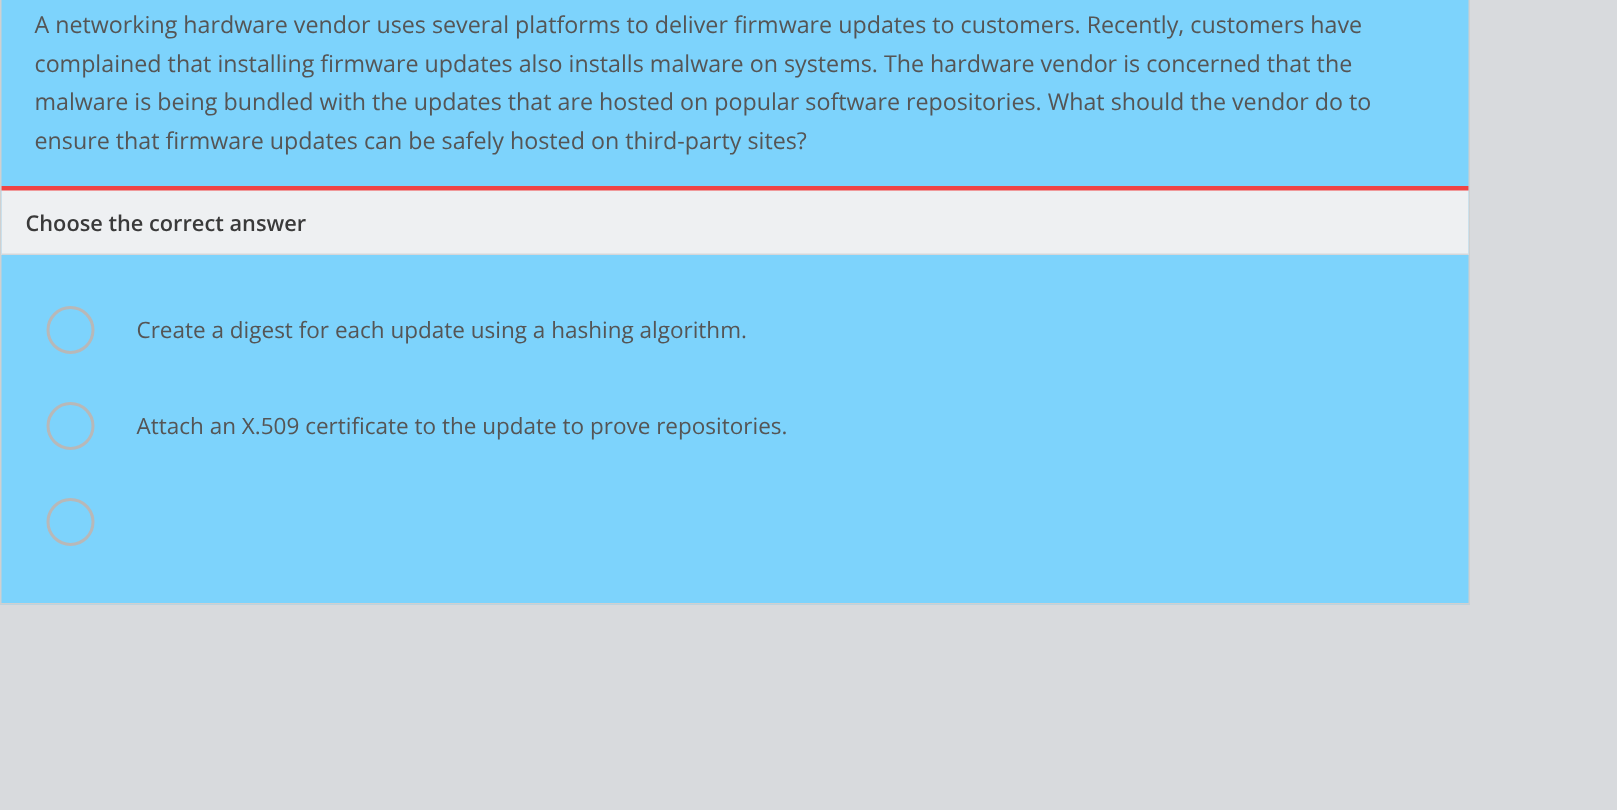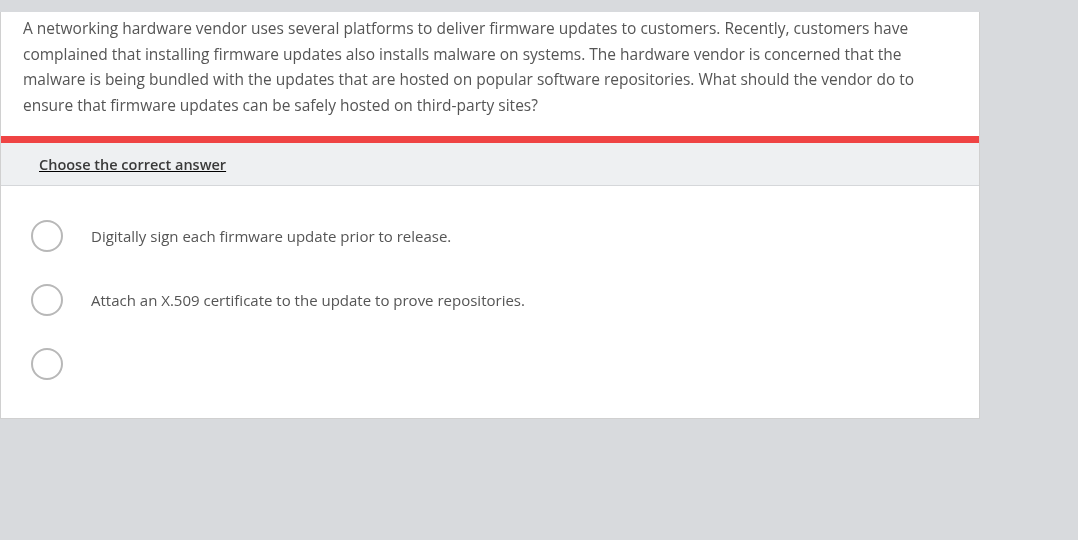--- a/index.html
+++ b/index.html
@@ -8,41 +8,39 @@
       box-sizing: border-box;
     }
     body {
       font-family: 'Segoe UI', 'Open Sans', Arial, sans-serif;
       background-color: #d8dadd;
       width: 1078px;
       height: 540px;
       overflow: hidden;
     }
     .quiz-container {
-      background-color: #ffffff;
+      background-color: #7dd3fc;
       width: 980px;
       border: 1px solid #d0d0d0;
       border-top: none;
-      margin-top: 12px;
     }
     .question-section {
       padding: 4px 22px 18px 22px;
     }
     .question-text {
       color: #555555;
       font-size: 15.5px;
       line-height: 1.65;
       font-weight: 400;
     }
     .instruction-bar {
       background-color: #eef0f2;
-      border-top: 7px solid #ef4444;
+      border-top: 3px solid #ef4444;
       border-bottom: 1px solid #d5d7da;
-      padding: 10px 38px;
-      text-decoration: underline;
+      padding: 10px 16px;
     }
     .instruction-text {
       color: #3a3a3a;
       font-size: 14.5px;
       font-weight: 600;
     }
     .answers-section {
       padding: 18px 22px 22px 22px;
     }
     .answer-option {
@@ -72,21 +70,21 @@
 <div class="quiz-container">
   <div class="question-section">
     <p class="question-text">A networking hardware vendor uses several platforms to deliver firmware updates to customers. Recently, customers have complained that installing firmware updates also installs malware on systems. The hardware vendor is concerned that the malware is being bundled with the updates that are hosted on popular software repositories. What should the vendor do to ensure that firmware updates can be safely hosted on third-party sites?</p>
   </div>
   <div class="instruction-bar">
     <span class="instruction-text">Choose the correct answer</span>
   </div>
   <div class="answers-section">
     <div class="answer-option">
       <div class="radio-circle"></div>
-      <span class="answer-text">Digitally sign each firmware update prior to release.</span>
+      <span class="answer-text">Create a digest for each update using a hashing algorithm.</span>
     </div>
     <div class="answer-option">
       <div class="radio-circle"></div>
       <span class="answer-text">Attach an X.509 certificate to the update to prove repositories.</span>
     </div>
     <div class="answer-option">
       <div class="radio-circle"></div>
     </div>
   </div>
 </div>

